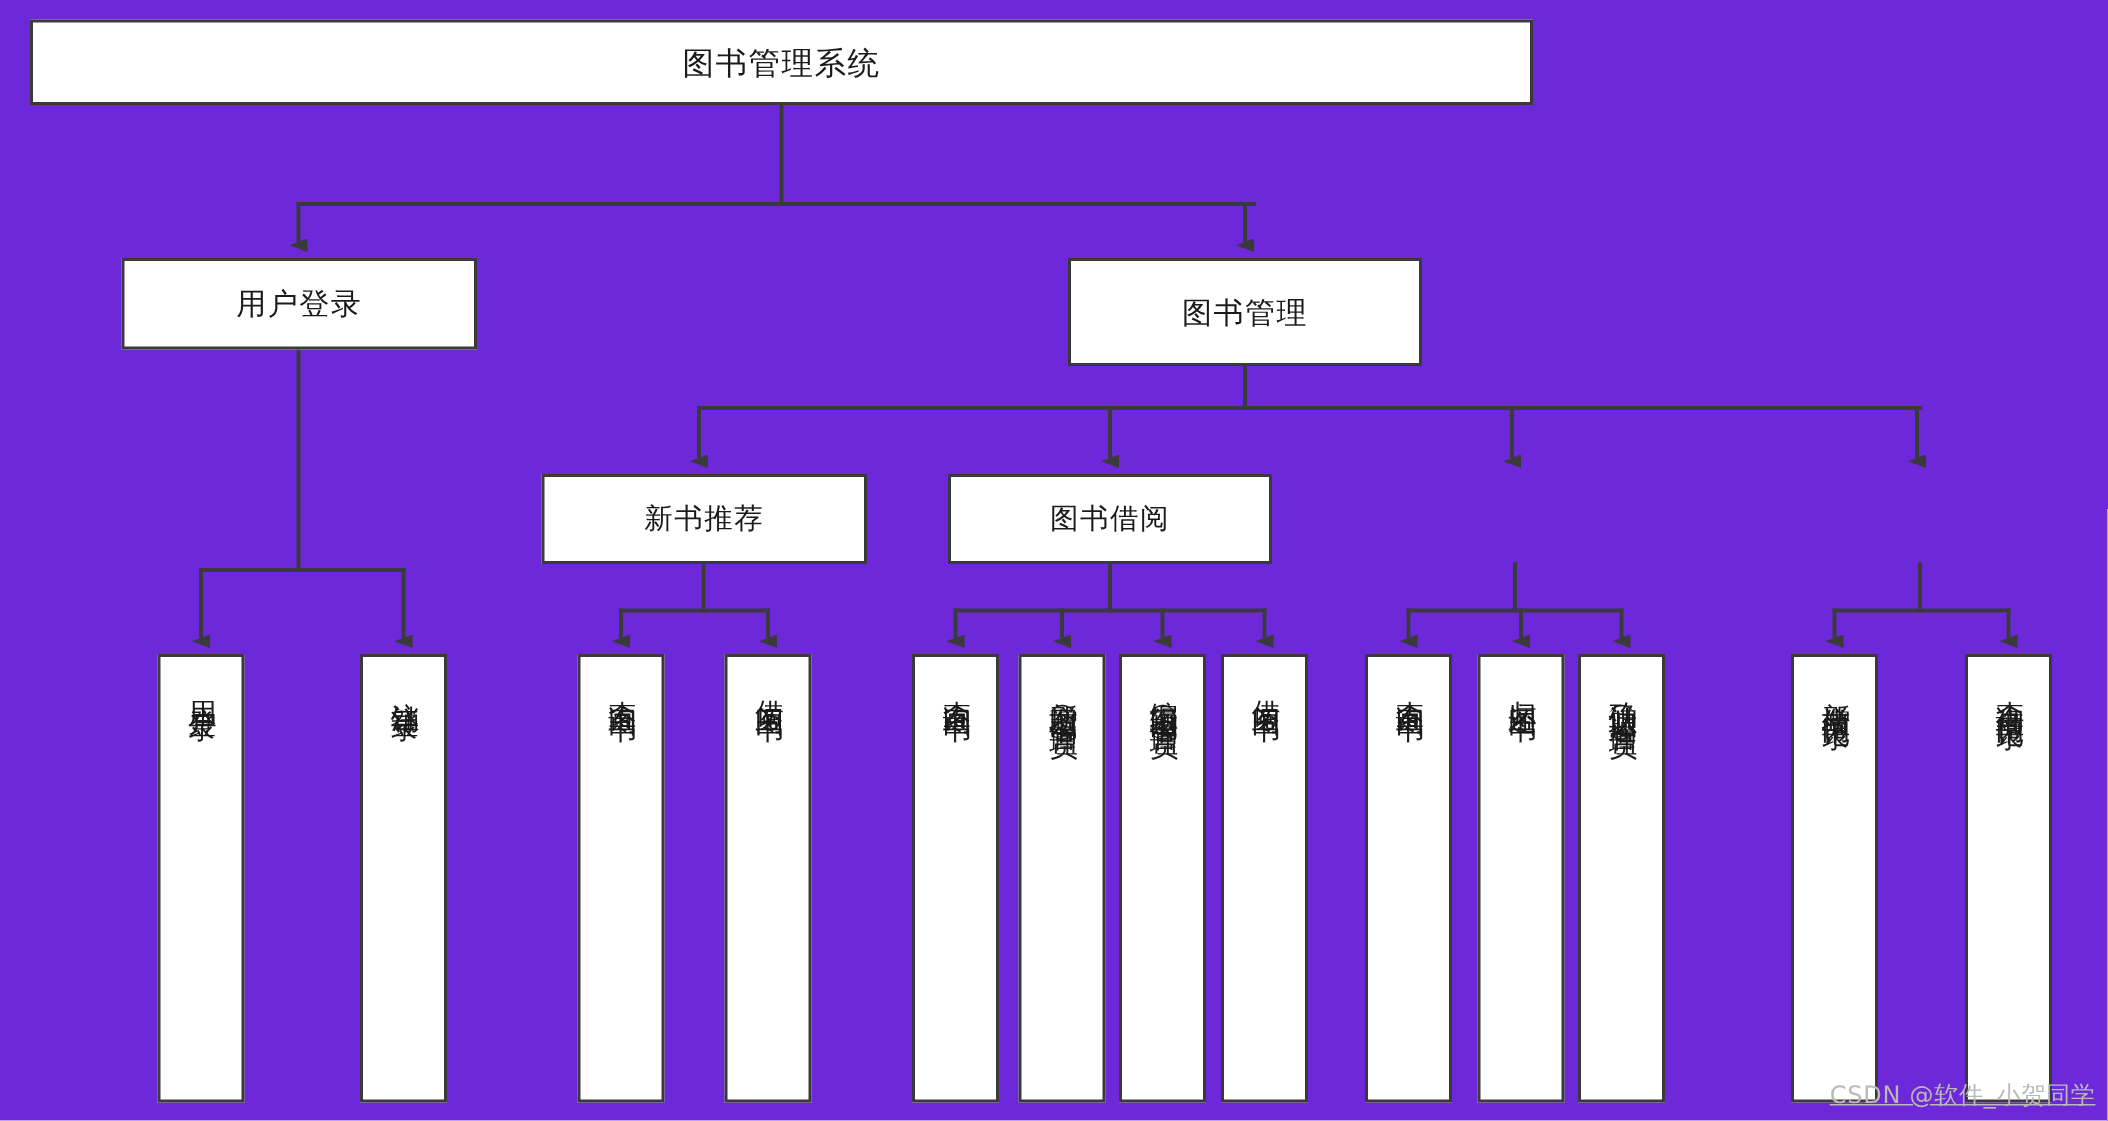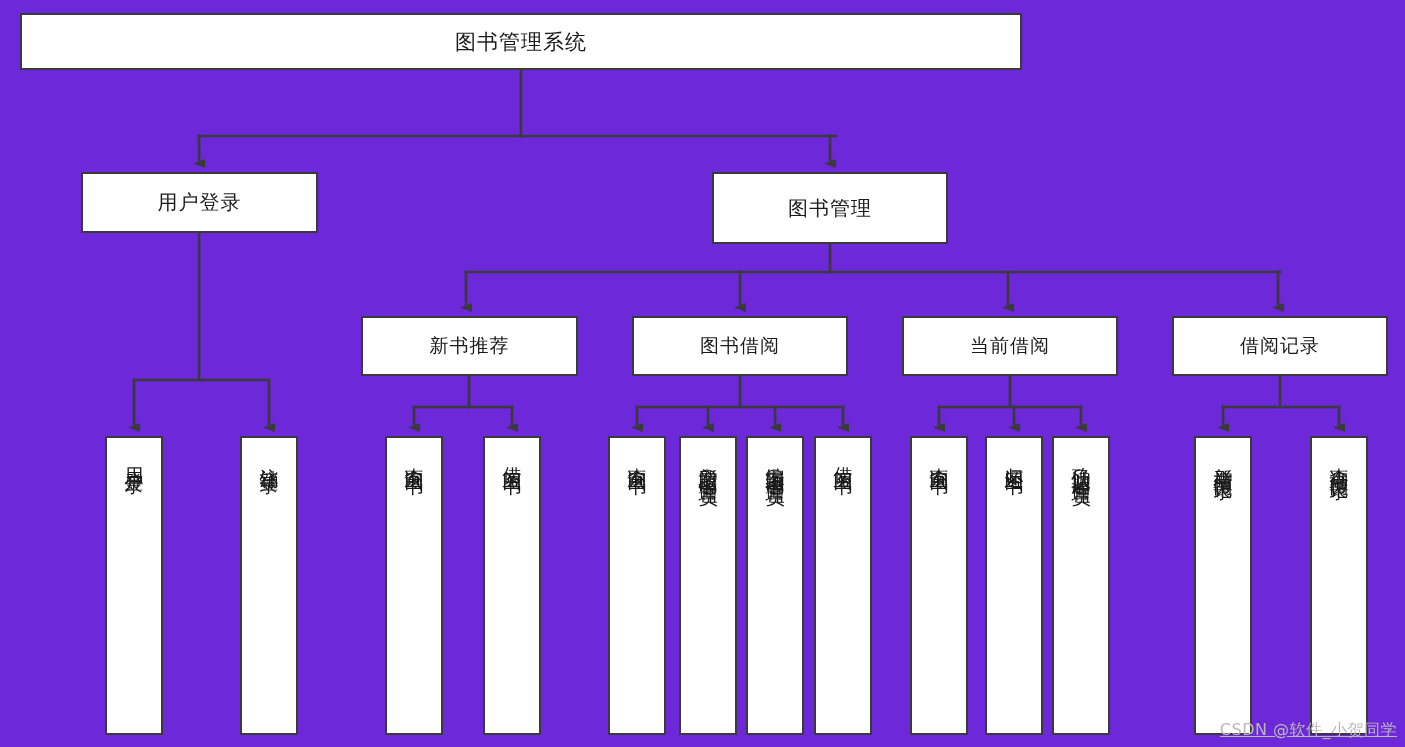--- a/index.html
+++ b/index.html
@@ -140,26 +140,20 @@
   <div class="node level1" style="left:712px; top:172px; width:236px; height:72px;">
     <span>图书管理</span>
   </div>
 
   <div class="node level2" style="left:632px; top:316px; width:216px; height:60px;">
     <span>图书借阅</span>
   </div>
   <div class="node level2" style="left:361px; top:316px; width:217px; height:60px;">
     <span>新书推荐</span>
   </div>
-  <div class="node level2" style="left:902px; top:316px; width:216px; height:60px;">
-    <span>当前借阅</span>
-  </div>
-  <div class="node level2" style="left:1172px; top:316px; width:216px; height:60px;">
-    <span>借阅记录</span>
-  </div>
 
   <div class="node leaf" style="left:105px; top:436px; width:58px; height:299px;">
     <span class="vtext">用户登录</span>
   </div>
   <div class="node leaf" style="left:240px; top:436px; width:58px; height:299px;">
     <span class="vtext">注销登录</span>
   </div>
 
   <div class="node leaf" style="left:385px; top:436px; width:58px; height:299px;">
     <span class="vtext">查询图书</span>

